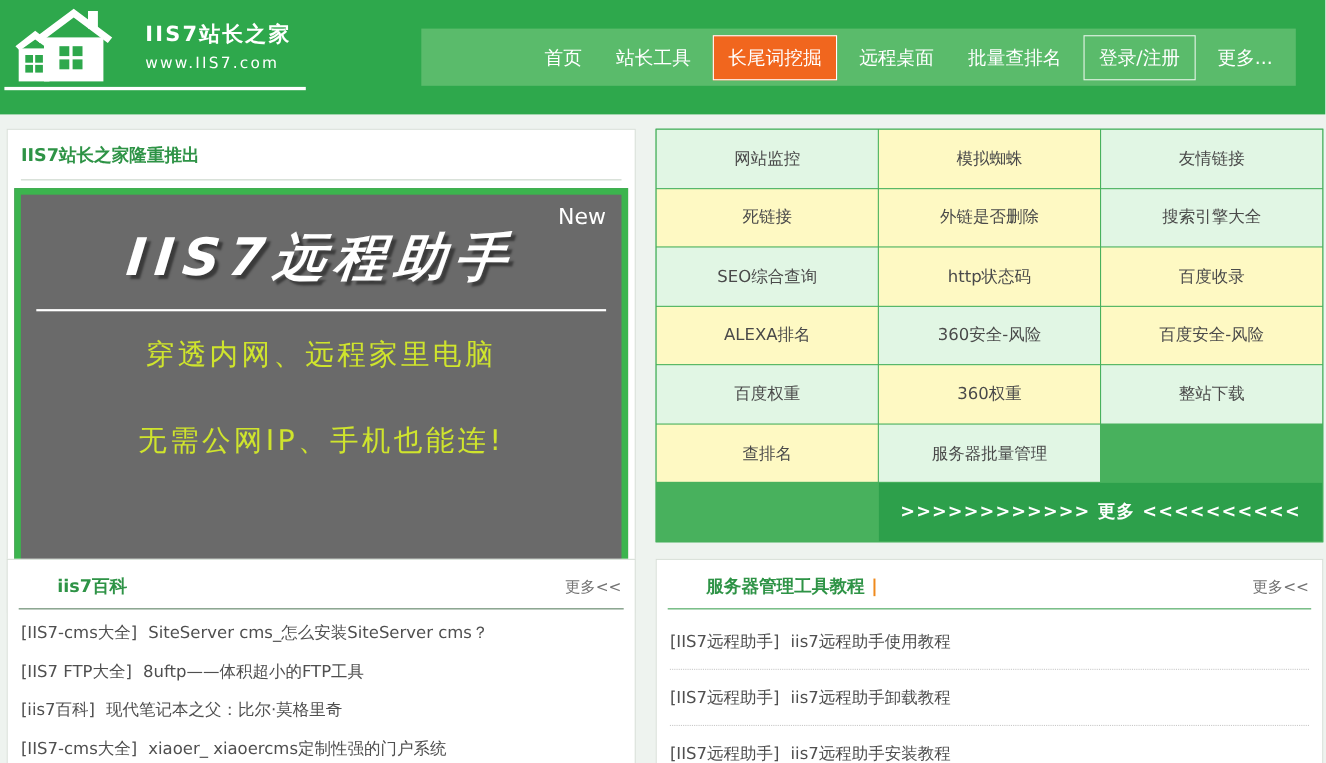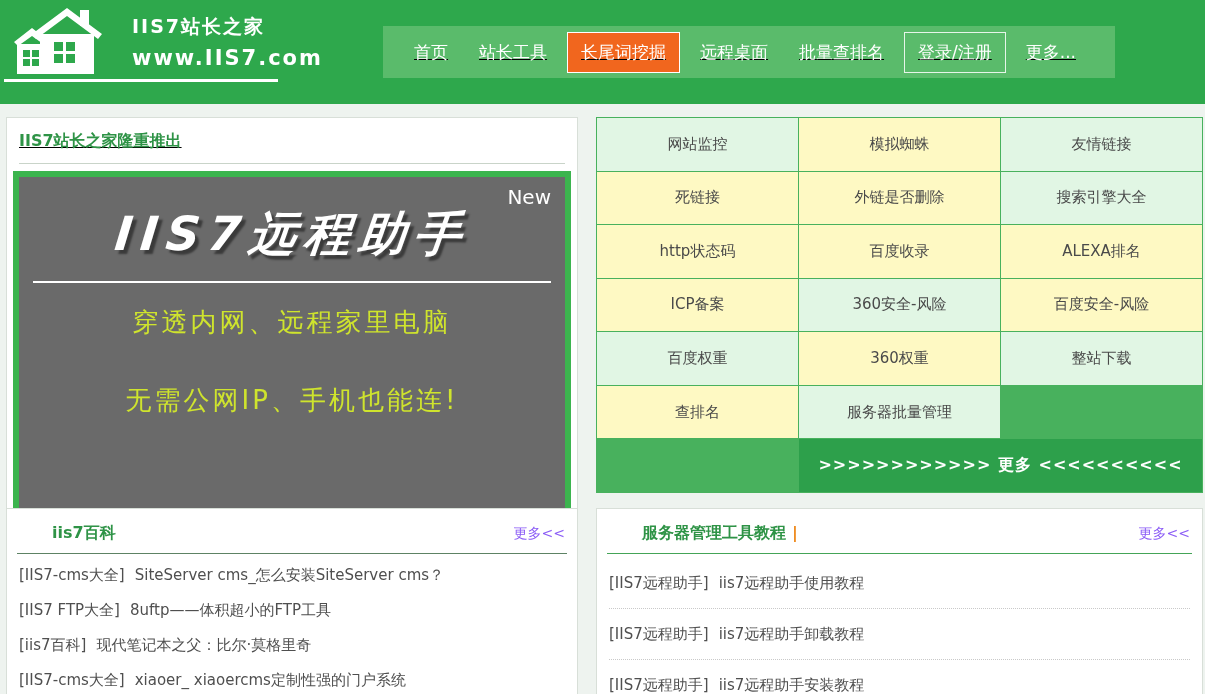--- a/index.html
+++ b/index.html
@@ -12,38 +12,37 @@
   }
   
   .header {
     position: absolute; left:0; top:0; width:1205px; height:104px;
     background: #2ea84c;
   }
   .logo { position:absolute; left:10px; top:6px; display:flex; align-items:center; cursor:pointer; }
   .logo svg { display:block; }
   .logo-text { margin-left:14px; color:#fff; }
   .logo-title { font-size:19px; font-weight:bold; letter-spacing:2px; }
-  .logo-url { font-size:21px; font-weight:bold; letter-spacing:2px; margin-top:6px; }
+  .logo-url { font-size:14px; font-weight:normal; letter-spacing:2px; margin-top:6px; }
   .logo-underline { position:absolute; left:4px; top:79px; width:274px; height:3px; background:#fff; }
   .navbar {
-    position:absolute; left:383px; top:26px; width:732px; height:52px;
+    position:absolute; left:383px; top:26px; width:795px; height:52px;
     background:#5abb6b; display:flex; align-items:center; justify-content:flex-end;
-    padding-right:28px;
-    text-decoration:underline;
+    padding-right:10px;
   }
   .nav-item {
     color:#fff; font-size:17px; padding:8px 11px; margin-left:9px;
     cursor:pointer; white-space:nowrap;
   }
   .nav-item.orange { background:#f1661e; border:1px solid #fff; padding:8px 13px; }
   .nav-item.outlined { border:1px solid rgba(255,255,255,.85); padding:8px 13px; }
   
   .box { position:absolute; background:#fff; border:1px solid #d8dfd8; }
   
-  .promo-box { left:6px; top:117px; width:572px; height:440px;text-decoration:underline; }
+  .promo-box { left:6px; top:117px; width:572px; height:440px; }
   .section-title { color:#2e9346; font-weight:bold; font-size:16px; padding:13px 12px 0 12px; }
   .promo-hr { height:1px; background:#c9d4c9; margin:11px 12px 0 12px; }
   .banner {
     position:absolute; left:6px; right:6px; top:53px; bottom:6px;
     background:#6a6a6a; border:6px solid #3cb44e; cursor:pointer;
   }
   .banner-new { position:absolute; top:8px; right:14px; color:#fff; font-size:20px; }
   .banner-title {
     position:absolute; top:26px; left:0; right:0; text-align:center;
     color:#fff; font-size:47px; font-weight:bold; font-style:italic;
@@ -75,21 +74,21 @@
   }
   
   .wiki-box { left:6px; top:508px; width:572px; height:200px; }
   .tut-box  { left:596px; top:508px; width:607px; height:200px; }
   .box-head {
     display:flex; justify-content:space-between; align-items:baseline;
     padding:14px 12px 9px 12px;
   }
   .box-title { color:#2e9346; font-weight:bold; font-size:16px;margin-left:33px; }
   .box-title .obar { color:#ef8a1d; font-weight:bold; margin-left:6px; }
-  .more-link { color:#8b5cf6; font-size:14px; cursor:pointer; }
+  .more-link { color:#737373; font-size:14px; cursor:pointer; }
   .divider { height:1px; margin:0 10px; }
   .divider.dark  { background:#5d8264; }
   .divider.green { background:#44a457; }
   .list { padding:4px 12px 0 12px; }
   .list-item { font-size:15px; color:#4f4f4f; cursor:pointer; }
   .wiki-box .list-item { padding:8px 0 8px 0; }
   .tut-box  .list-item { padding:16px 0 15px 0; border-bottom:1px dotted #c9c9c9; }
   .item-tag { margin-right:10px; }
 </style>
 </head>
@@ -148,24 +147,24 @@
   </div>
 </div>
 
 <div class="tools-box">
   <div class="tool-cell hl">网站监控</div>
   <div class="tool-cell">模拟蜘蛛</div>
   <div class="tool-cell hl">友情链接</div>
   <div class="tool-cell">死链接</div>
   <div class="tool-cell">外链是否删除</div>
   <div class="tool-cell hl">搜索引擎大全</div>
+  <div class="tool-cell hl">SEO综合查询</div>
   <div class="tool-cell">http状态码</div>
   <div class="tool-cell">百度收录</div>
   <div class="tool-cell">ALEXA排名</div>
-  <div class="tool-cell">ICP备案</div>
   <div class="tool-cell hl">360安全-风险</div>
   <div class="tool-cell">百度安全-风险</div>
   <div class="tool-cell hl">百度权重</div>
   <div class="tool-cell">360权重</div>
   <div class="tool-cell hl">整站下载</div>
   <div class="tool-cell">查排名</div>
   <div class="tool-cell hl">服务器批量管理</div>
   <div class="tool-cell more-cell">&gt;&gt;&gt;&gt;&gt;&gt;&gt;&gt;&gt;&gt;&gt;&gt; 更多 &lt;&lt;&lt;&lt;&lt;&lt;&lt;&lt;&lt;&lt;</div>
 </div>
 

